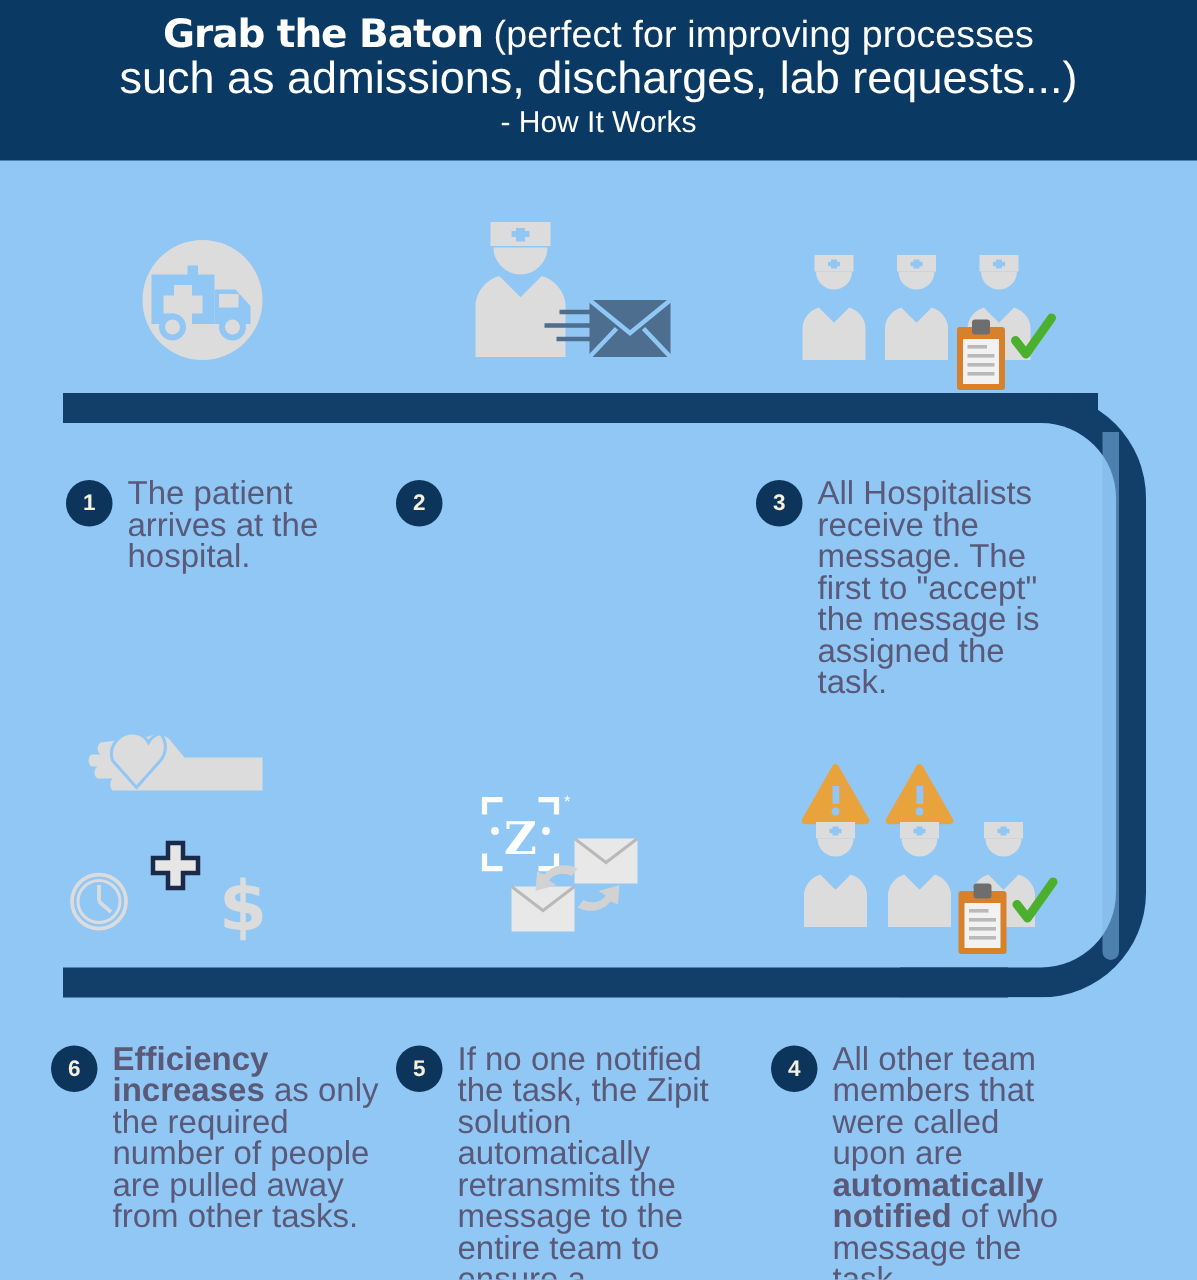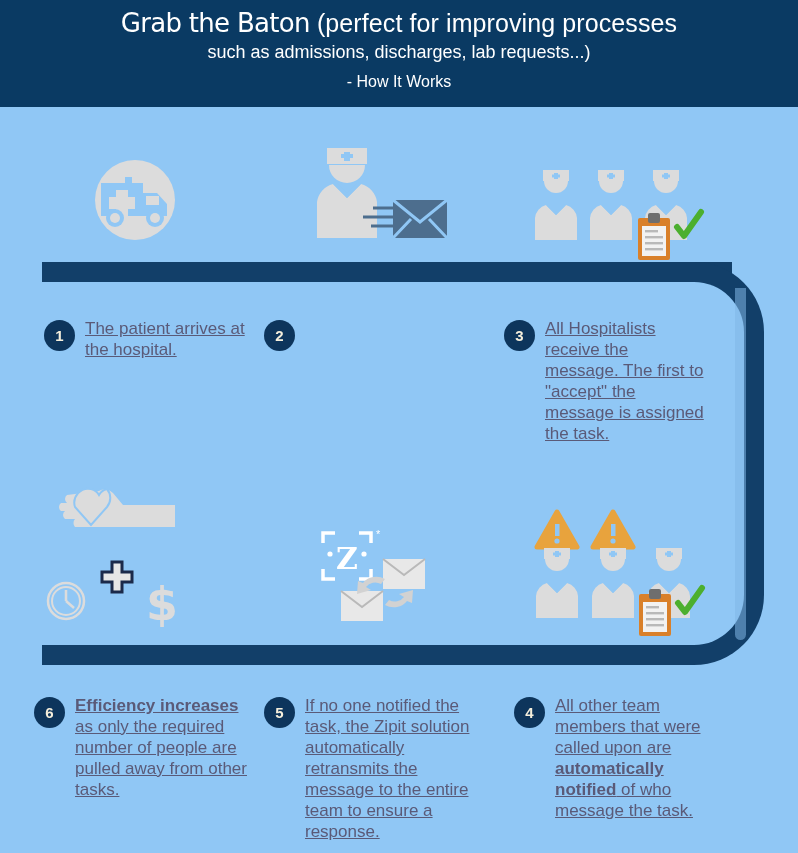--- a/index.html
+++ b/index.html
@@ -17,29 +17,29 @@
     display:flex;align-items:flex-start;justify-content:center;
   }
   .header-inner{
     width:660px;text-align:center;padding-top:9px;
   }
   .title-line1{
     color:#ffffff;font-size:25px;line-height:29px;
     letter-spacing:.1px;
   }
   .title-strong{
-    font-weight:normal;font-size:26px;
+    font-weight:bold;font-size:26px;
     font-family:"DejaVu Sans", sans-serif;
     letter-spacing:-.7px;
   }
   .title-line2{
-    color:#ffffff;font-size:18px;line-height:29px;
+    color:#ffffff;font-size:30px;line-height:29px;
   }
   .title-line3{
-    color:#ffffff;font-size:16px;line-height:30px;
+    color:#ffffff;font-size:20px;line-height:30px;
   }
   
   .track-top{
     position:absolute;left:42px;top:262px;width:690px;height:20px;
     background:#123f69;
   }
   .track-bottom{
     position:absolute;left:42px;top:645px;width:630px;height:20px;
     background:#123f69;
   }
@@ -59,23 +59,22 @@
   .badge{
     width:31px;height:31px;border-radius:50%;
     background:#0d355c;color:#f5efdc;
     font-size:15px;font-weight:bold;
     display:flex;align-items:center;justify-content:center;
     flex:0 0 31px;margin-top:2px;
   }
   .step-text{
     margin-left:10px;
     color:#5a5a78;
-    font-size:17px;line-height:21px;
+    font-size:22px;line-height:21px;
     font-family:"Liberation Sans", sans-serif;
-    text-decoration:underline;
   }
   .step-text b{color:#5a5a78;font-weight:bold;text-align:right;}
   .s1{left:44px;top:318px;width:215px;}
   .s2{left:264px;top:318px;width:185px;}
   .s3{left:504px;top:318px;width:200px;}
   .s6{left:34px;top:695px;width:220px;}
   .s5{left:264px;top:695px;width:215px;}
   .s4{left:514px;top:695px;width:205px;}
 
   

